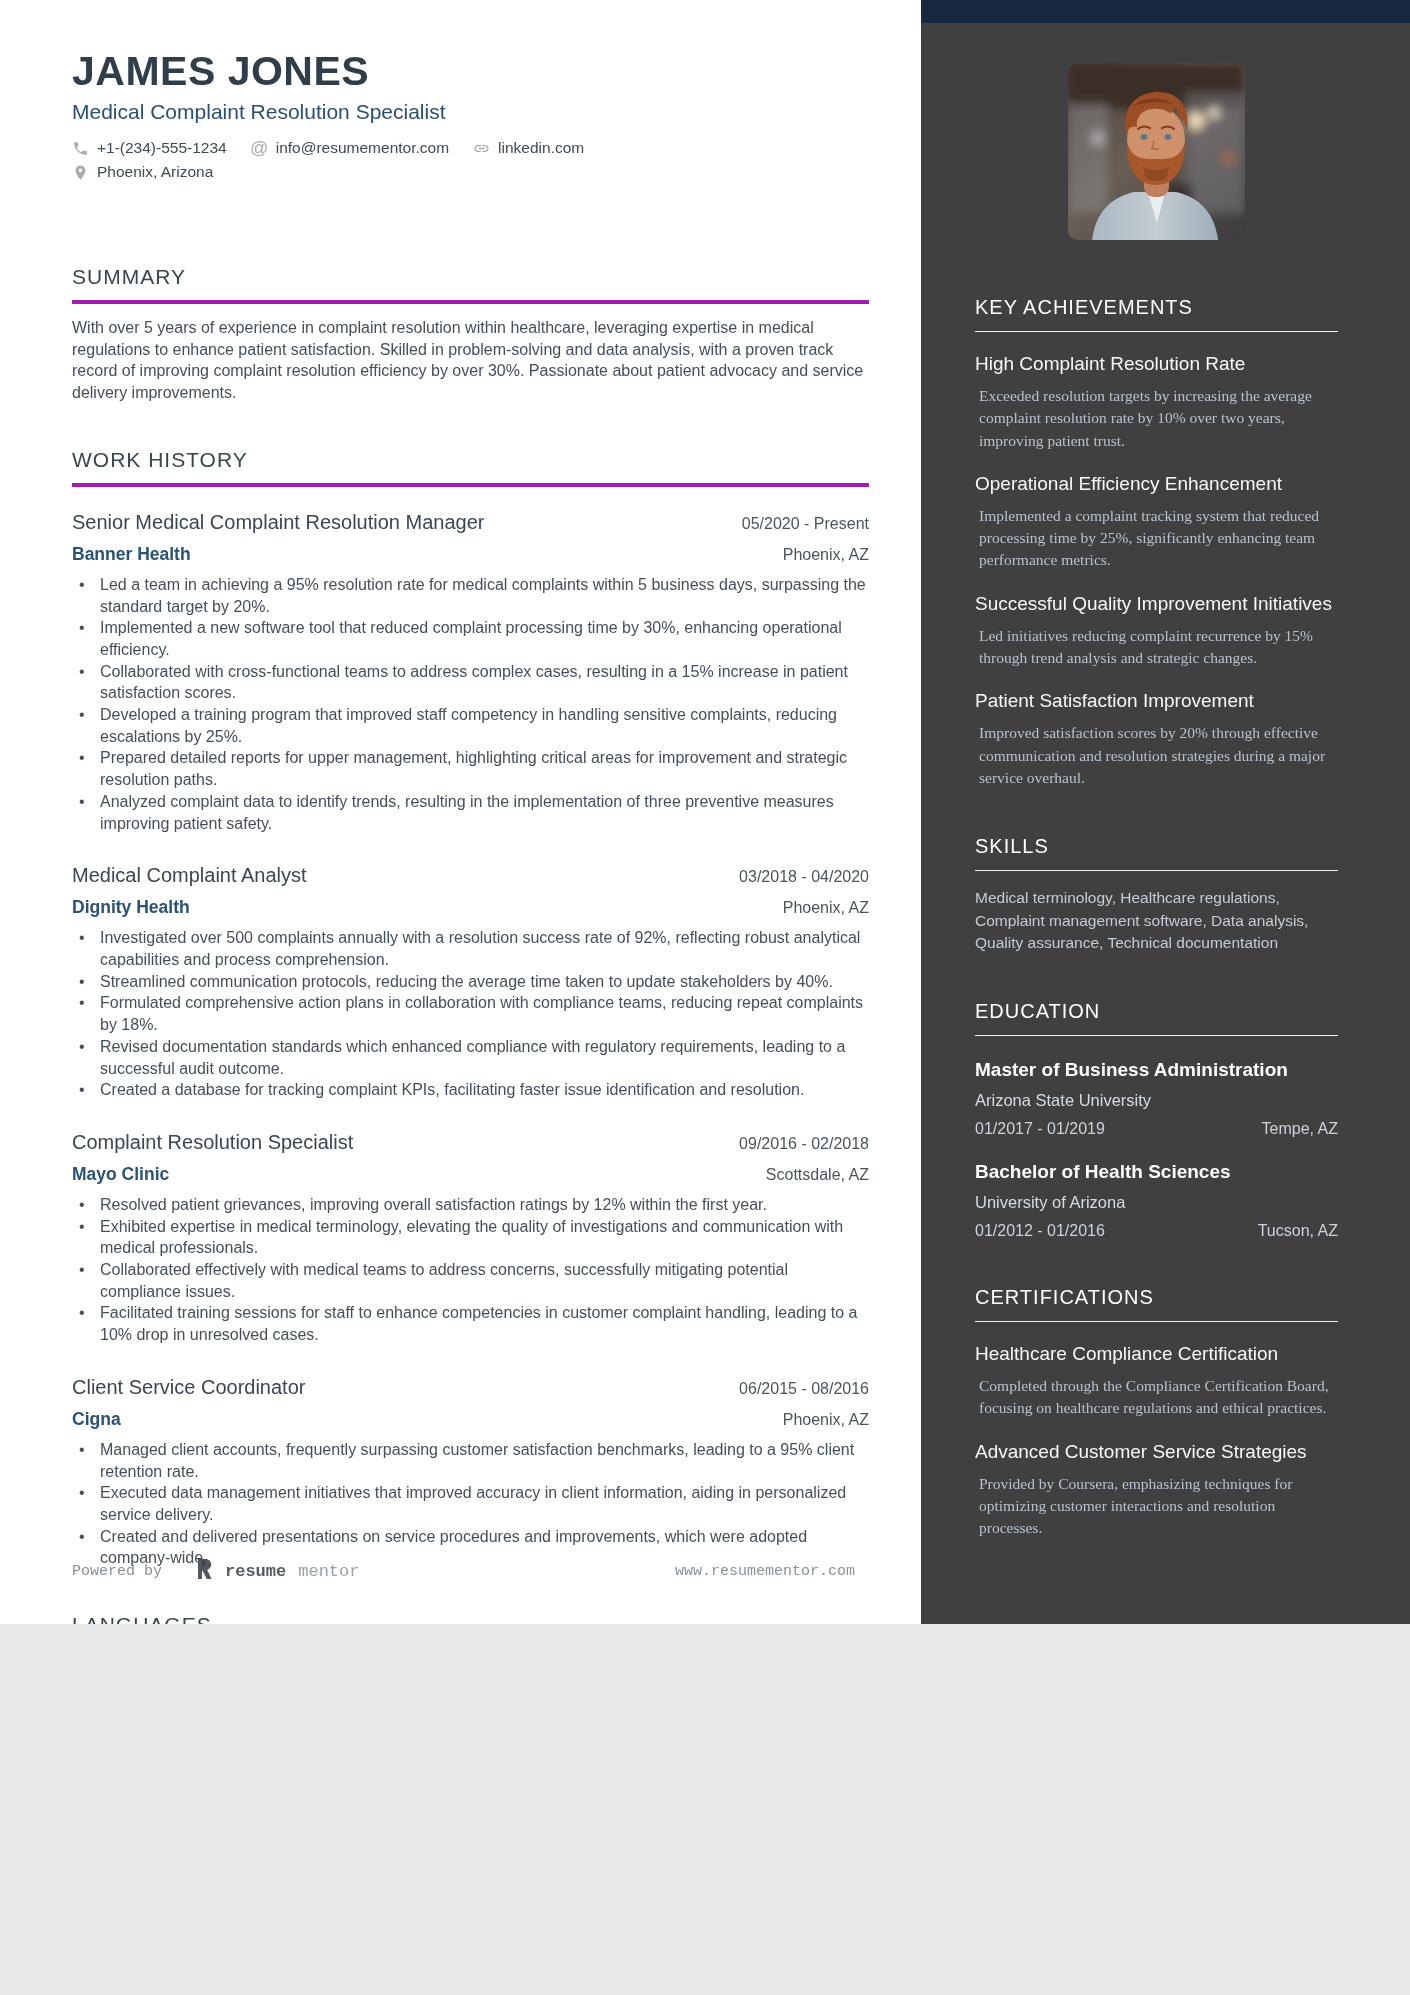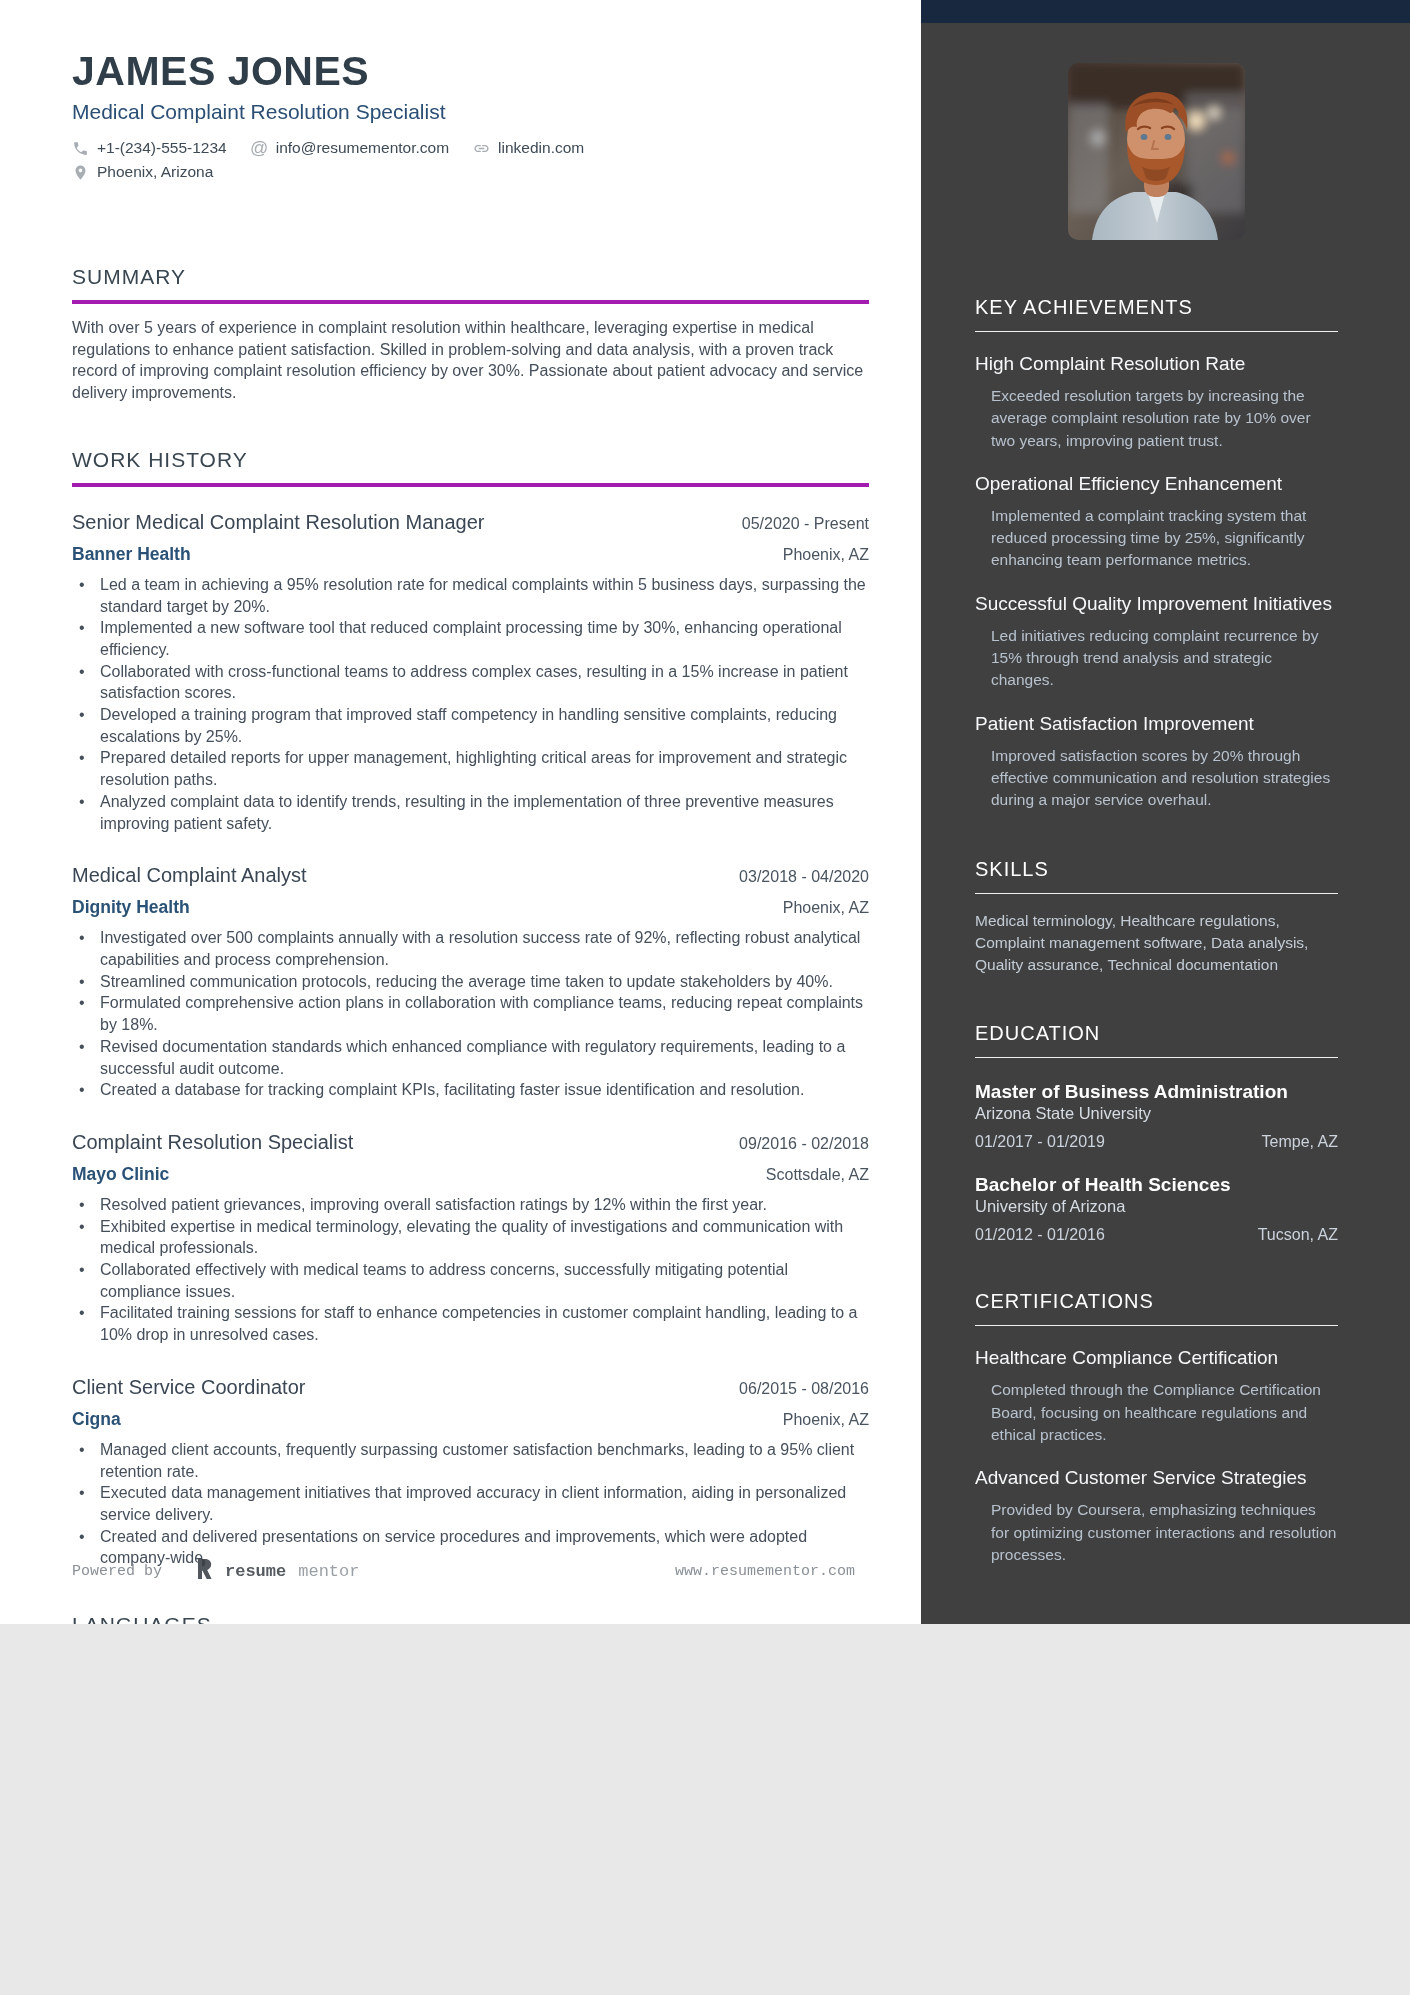--- a/index.html
+++ b/index.html
@@ -59,25 +59,25 @@
   .photo{width:177px;height:177px;margin:40px auto 0;border-radius:10px;overflow:hidden;}
   .photo svg{display:block;width:177px;height:177px;}
   .ssec{margin-top:46px;}
   .ssec.first{margin-top:56px;}
   .ssec h2{
     font-size:20px;font-weight:400;color:#ffffff;letter-spacing:1px;margin:0;
     padding-bottom:12px;border-bottom:1.5px solid rgba(255,255,255,.92);
   }
   .sitem{margin-top:19px;}
   .sitem h3{font-size:19px;font-weight:500;color:#F6F8FA;margin:0;line-height:25px;}
-  .sitem p{font-size:15.5px;line-height:22.3px;color:#B7C2CE;margin:9px 0 0 16px;}
+  .sitem p{font-size:15.5px;line-height:22.3px;color:#B7C2CE;margin:9px 0 0 4px;font-family:Liberation Serif, serif;}
   .skills-text{font-size:15.5px;line-height:22.3px;color:#C3CCD6;margin:16px 0 0 0;}
   .edu{margin-top:21px;}
   .edu h3{font-size:19px;font-weight:700;color:#ffffff;margin:0;line-height:25px;}
-  .school{font-size:16.5px;color:#D6DCE3;}
+  .school{font-size:16.5px;color:#D6DCE3;margin-top:9px;}
   .edurow{display:flex;justify-content:space-between;margin-top:10px;font-size:16px;color:#CBD3DD;}
 </style>
 </head>
 <body>
 
 <div class="page">
 
   <div class="main">
 
     <header>

